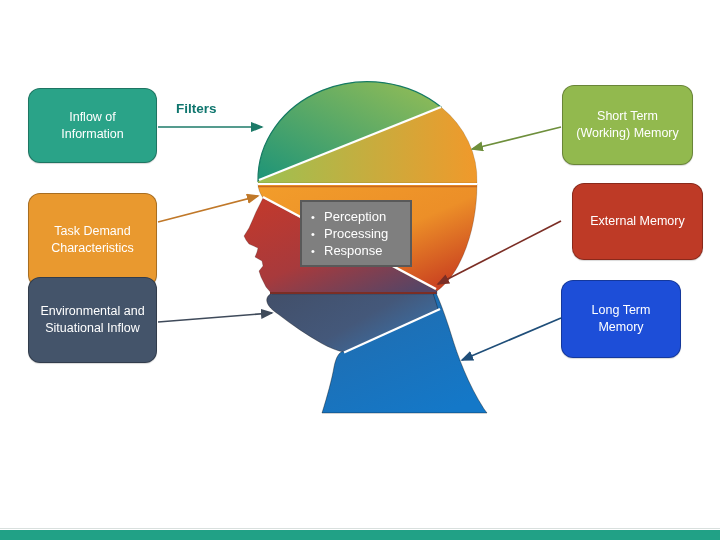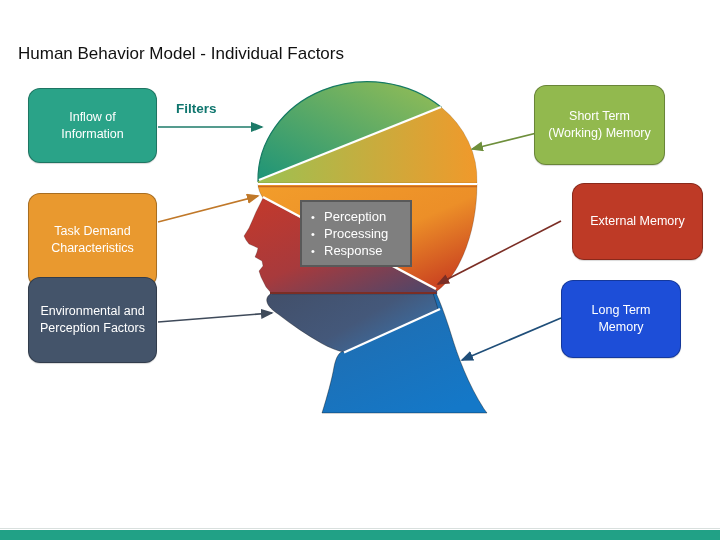--- a/index.html
+++ b/index.html
@@ -35,21 +35,20 @@
   .bullet-row{ display:flex; align-items:baseline; color:#fff; font-size:13px; }
   .bullet-glyph{ width:13px; font-size:11px; }
   .footer-line{ position:absolute; left:0; top:528px; width:720px; height:1px; background:#d9e0de; }
   .footer-bar{ position:absolute; left:0; top:530px; width:720px; height:10px; }
 </style>
 </head>
 <body>
 
 <div class="slide">
 
-  <div class="subtitle">Human Behavior Model - Individual Factors</div>
 
   <svg class="diagram-svg" width="720" height="540" viewBox="0 0 720 540">
     <defs>
       <linearGradient id="gTop" x1="0" y1="1" x2="1" y2="0">
         <stop offset="0" stop-color="#1D9478"></stop>
           <stop offset="1" stop-color="#97BE55"></stop>
       </linearGradient>
       <linearGradient id="gBand" x1="0" y1="0" x2="1" y2="0">
         <stop offset="0" stop-color="#9CC152"></stop>
           <stop offset="1" stop-color="#F0992B"></stop>
@@ -128,24 +127,24 @@
 
   <div class="filters-label">Filters</div>
 
   <div class="callout" style="left: 28px; top: 88px; height: 75px; background: rgb(42, 163, 136);">
     <span>Inflow of Information</span>
   </div>
   <div class="callout" style="left: 28px; top: 193px; height: 94px; background: rgb(233, 153, 47);">
     <span>Task Demand Characteristics</span>
   </div>
   <div class="callout" style="left: 28px; top: 277px; height: 86px; background: rgb(68, 84, 106);">
-    <span>Environmental and Perception Factors</span>
+    <span>Environmental and Situational Inflow</span>
   </div>
 
-  <div class="callout" style="left: 534px; top: 85px; height: 80px; width: 131px; background: rgb(146, 185, 78);">
+  <div class="callout" style="left: 562px; top: 85px; height: 80px; width: 131px; background: rgb(146, 185, 78);">
     <span>Short Term (Working) Memory</span>
   </div>
   <div class="callout" style="left: 562px; top: 183px; height: 77px; width: 131px; background: rgb(190, 58, 38); margin-left: 10px;">
     <span>External Memory</span>
   </div>
   <div class="callout" style="left: 561px; top: 280px; height: 78px; width: 120px; background: #1d4ed8;">
     <span>Long Term Memory</span>
   </div>
 
   <div class="bullet-box" style="background: rgb(127, 127, 127);">

